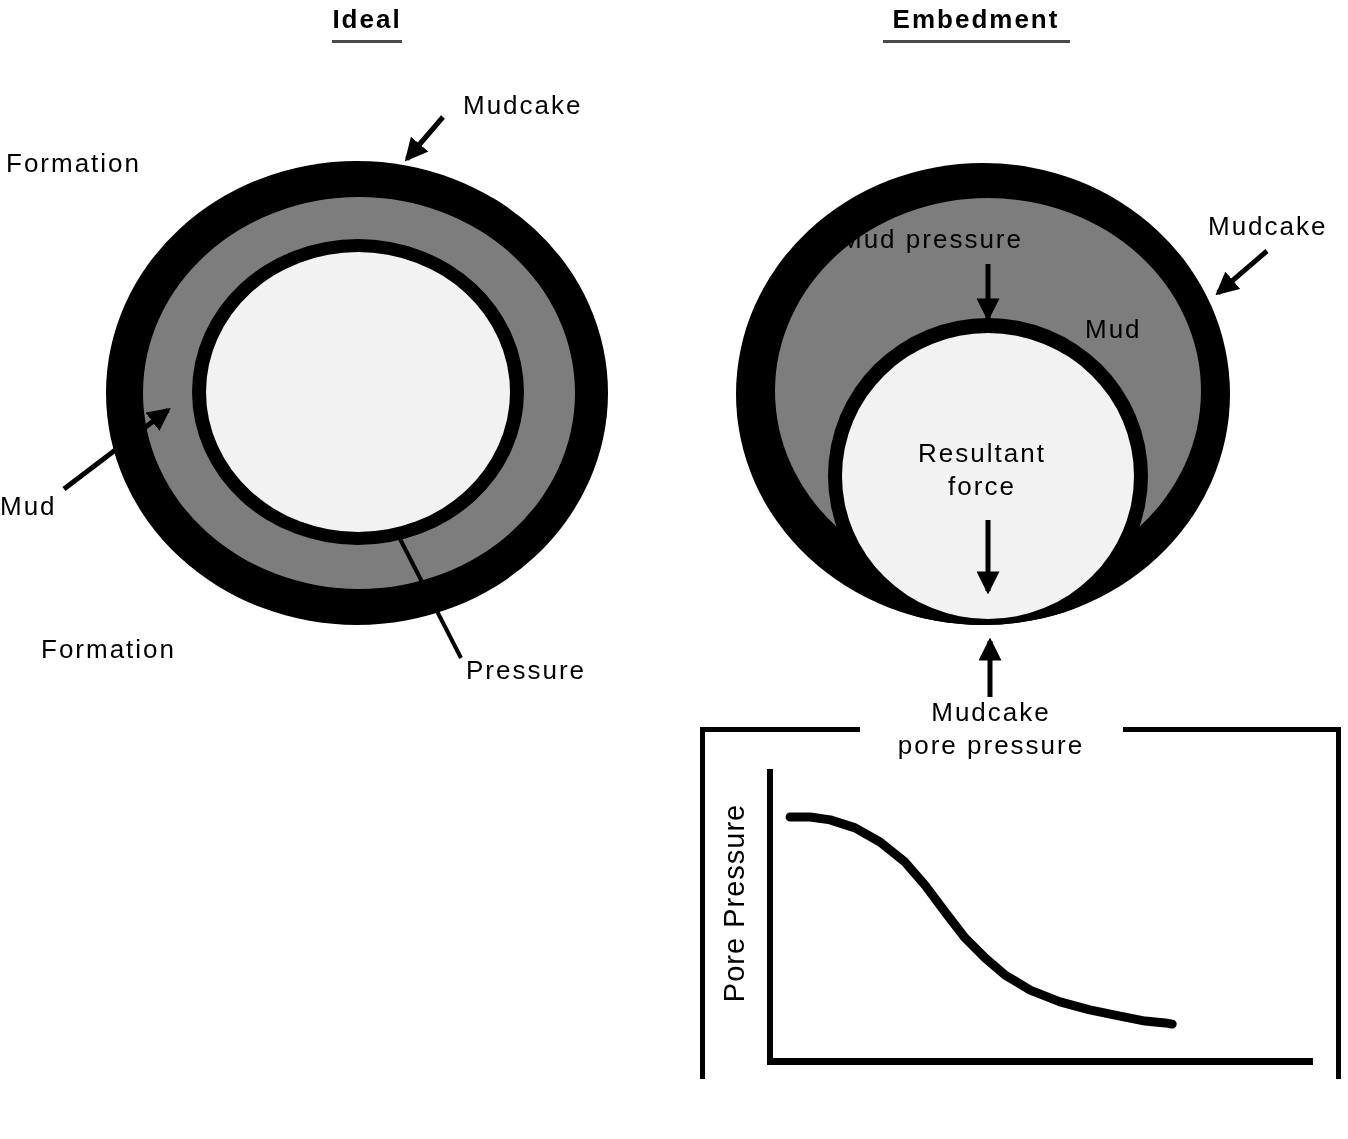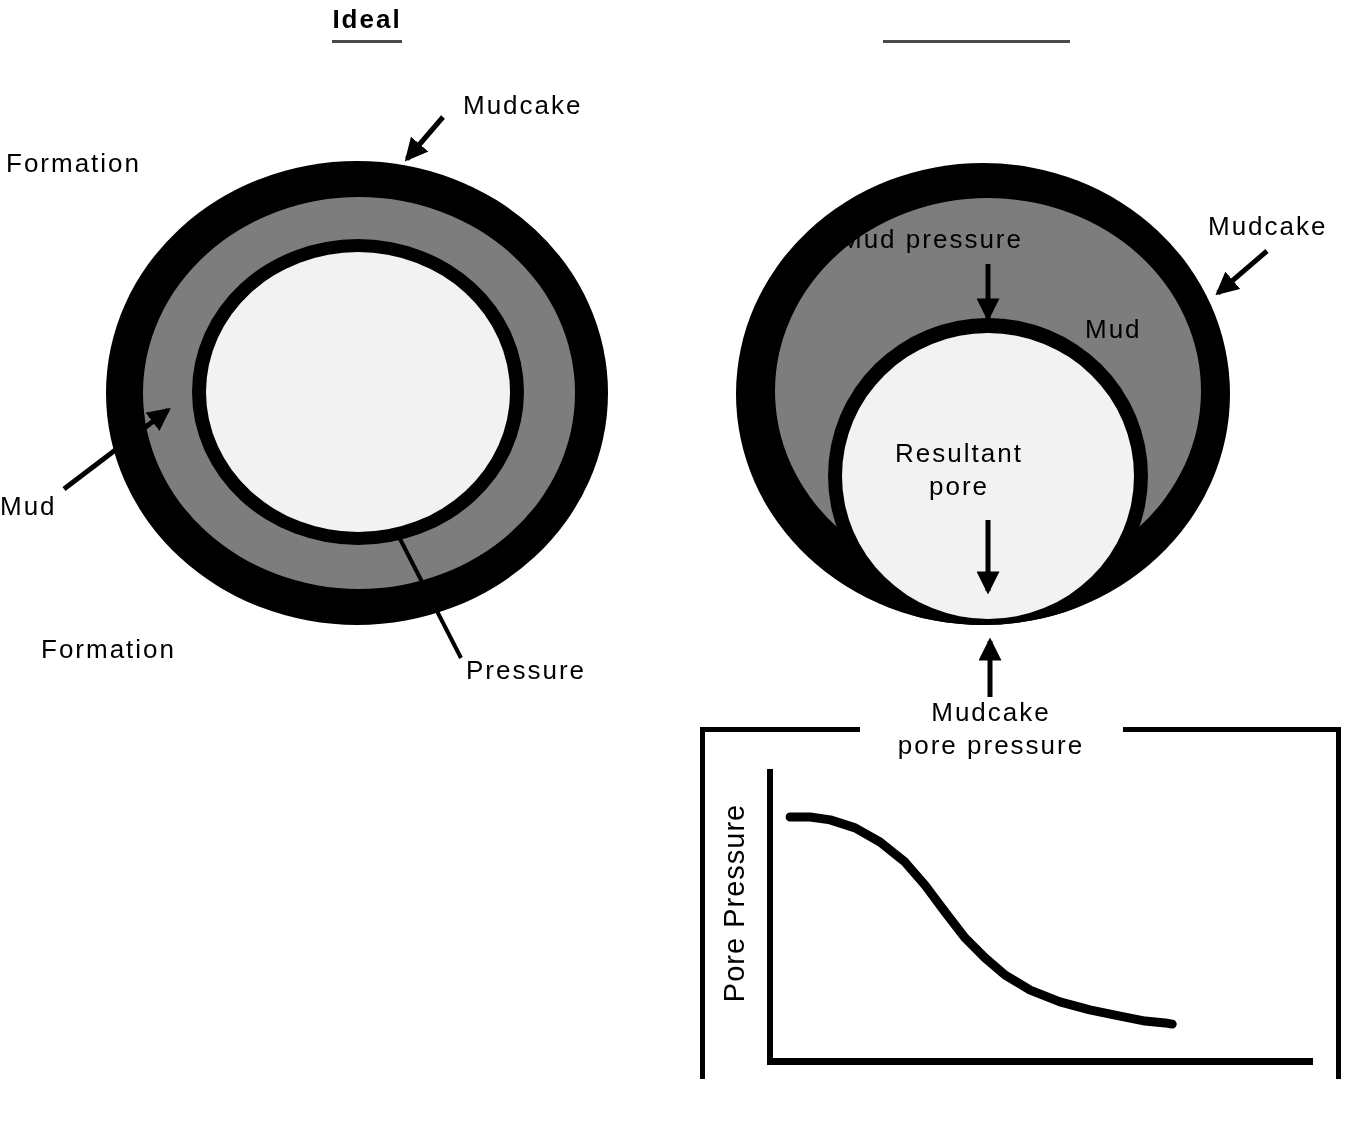--- a/index.html
+++ b/index.html
@@ -59,35 +59,36 @@
       <rect x="700" y="1130" width="641" height="5" fill="#000"></rect>
       <rect x="767" y="769" width="6" height="296" fill="#000"></rect>
       <rect x="767" y="1058" width="546" height="7" fill="#000"></rect>
       <polyline id="pore-curve" points="790.1,817.0 810.1,817.0 830.2,819.9 855.1,827.9 880.0,842.0 905.0,862.1 925.0,885.1 945.1,912.0 965.1,937.9 985.2,958.0 1005.2,975.1 1030.2,990.1 1060.0,1001.9 1089.8,1009.9 1120.1,1016.1 1145.1,1021.1 1165.1,1022.9 1172.2,1024.1" fill="none" stroke="#000" stroke-width="9" stroke-linecap="round" stroke-linejoin="round"></polyline>
     </g>
   </svg>
 
   <div class="title" style="left:287px;top:4px;width:160px;">Ideal</div>
   <div class="rule" style="left:332px;top:40px;width:70px;"></div>
 
+  <div class="title" style="left:846px;top:4px;width:260px;">Embedment</div>
   <div class="rule" style="left:883px;top:40px;width:187px;"></div>
 
   <div class="lbl" style="left:463px;top:90px;">Mudcake</div>
   <div class="lbl" style="left:6px;top:148px;">Formation</div>
   <div class="lbl" style="left:0px;top:491px;">Mud</div>
   <div class="lbl" style="left:41px;top:634px;">Formation</div>
   <div class="lbl" style="left:466px;top:655px;">Pressure</div>
 
   <div class="lbl ctr" style="left:840px;top:224px;width:300px;">Mud pressure</div>
   <div class="lbl" style="left:1208px;top:211px;">Mudcake</div>
   <div class="lbl" style="left:1085px;top:314px;">Mud</div>
 
-  <div class="twoline" style="left:839px;top:437px;width:240px;text-align:center;">
+  <div class="twoline" style="left:862px;top:437px;width:240px;text-align:center;">
     <div>Resultant</div>
-    <div>pore</div>
+    <div>force</div>
   </div>
 
   <div class="twoline" style="left:841px;top:696px;width:300px;">
     <div>Mudcake</div>
     <div>pore pressure</div>
   </div>
 
   <div class="axis-label" style="left:575px;top:886px;width:320px;height:34px;transform:rotate(-90deg);">Pore Pressure</div>
 
 </div>

